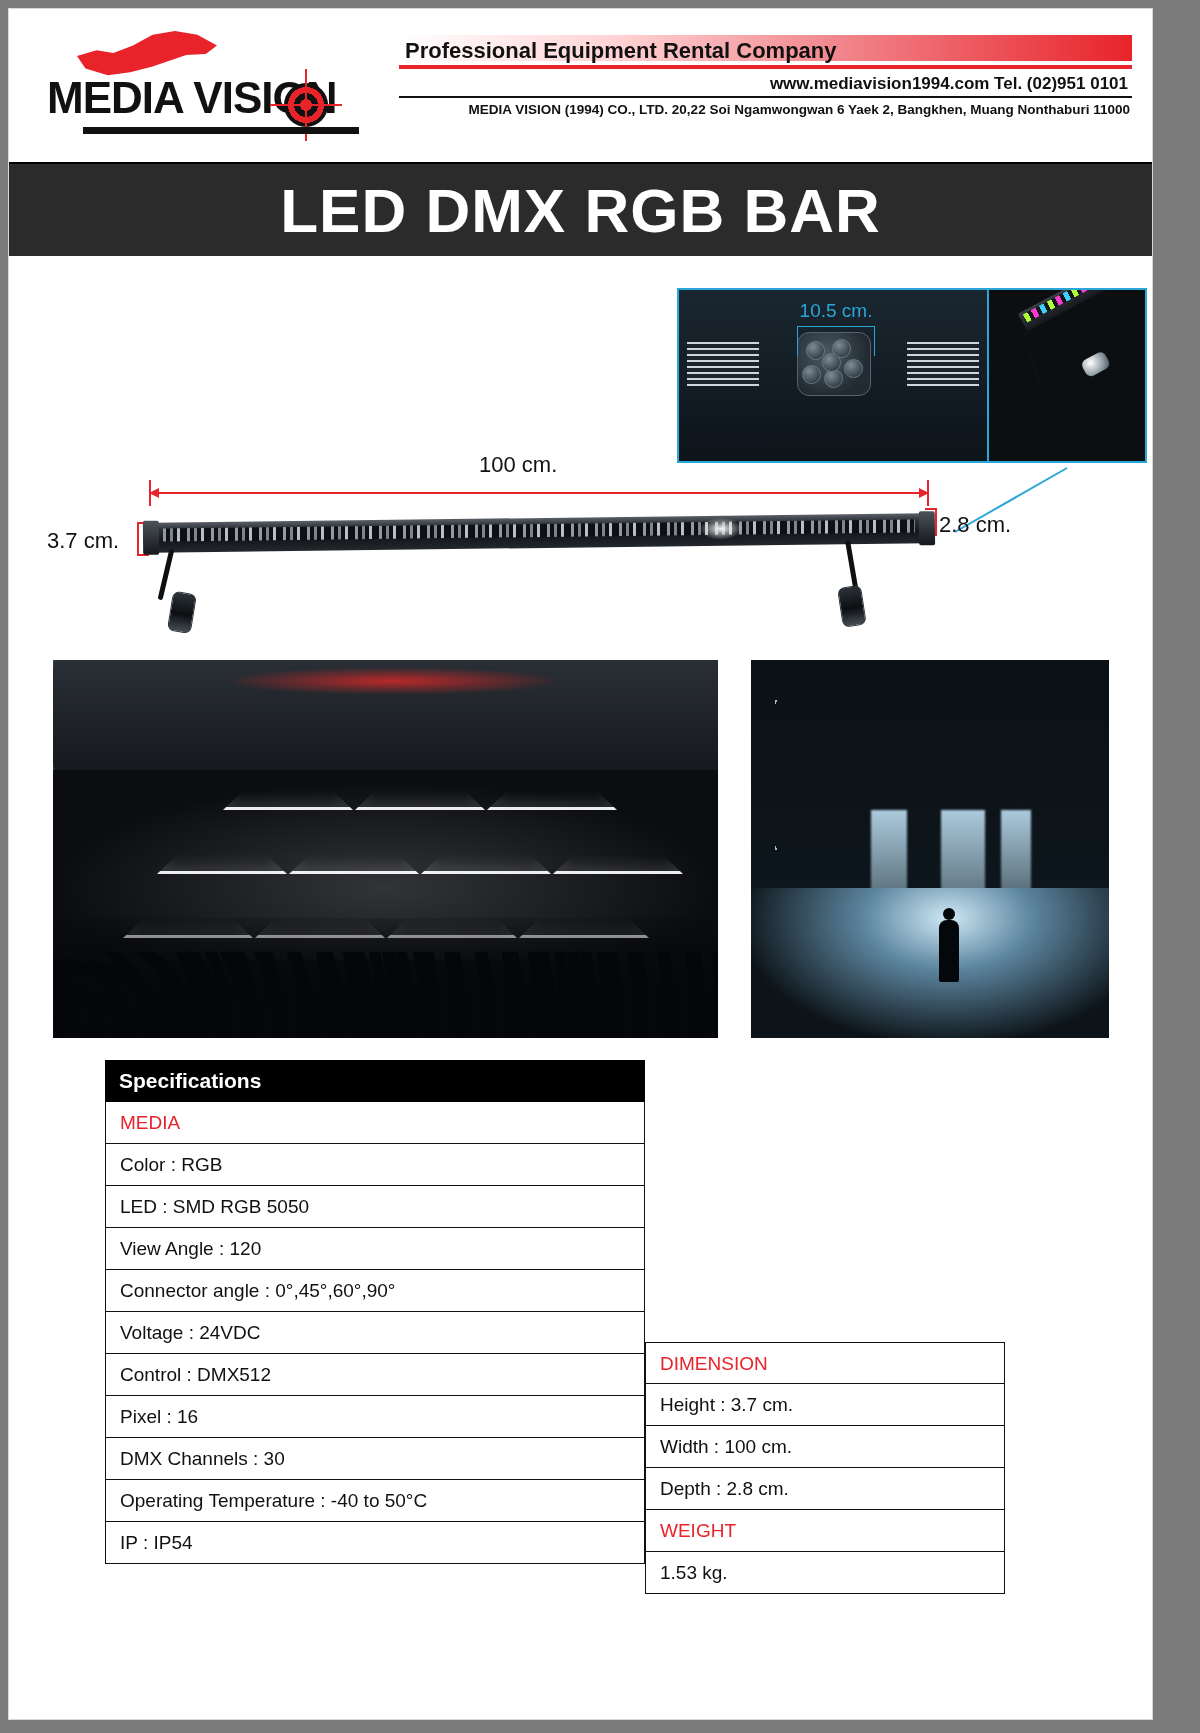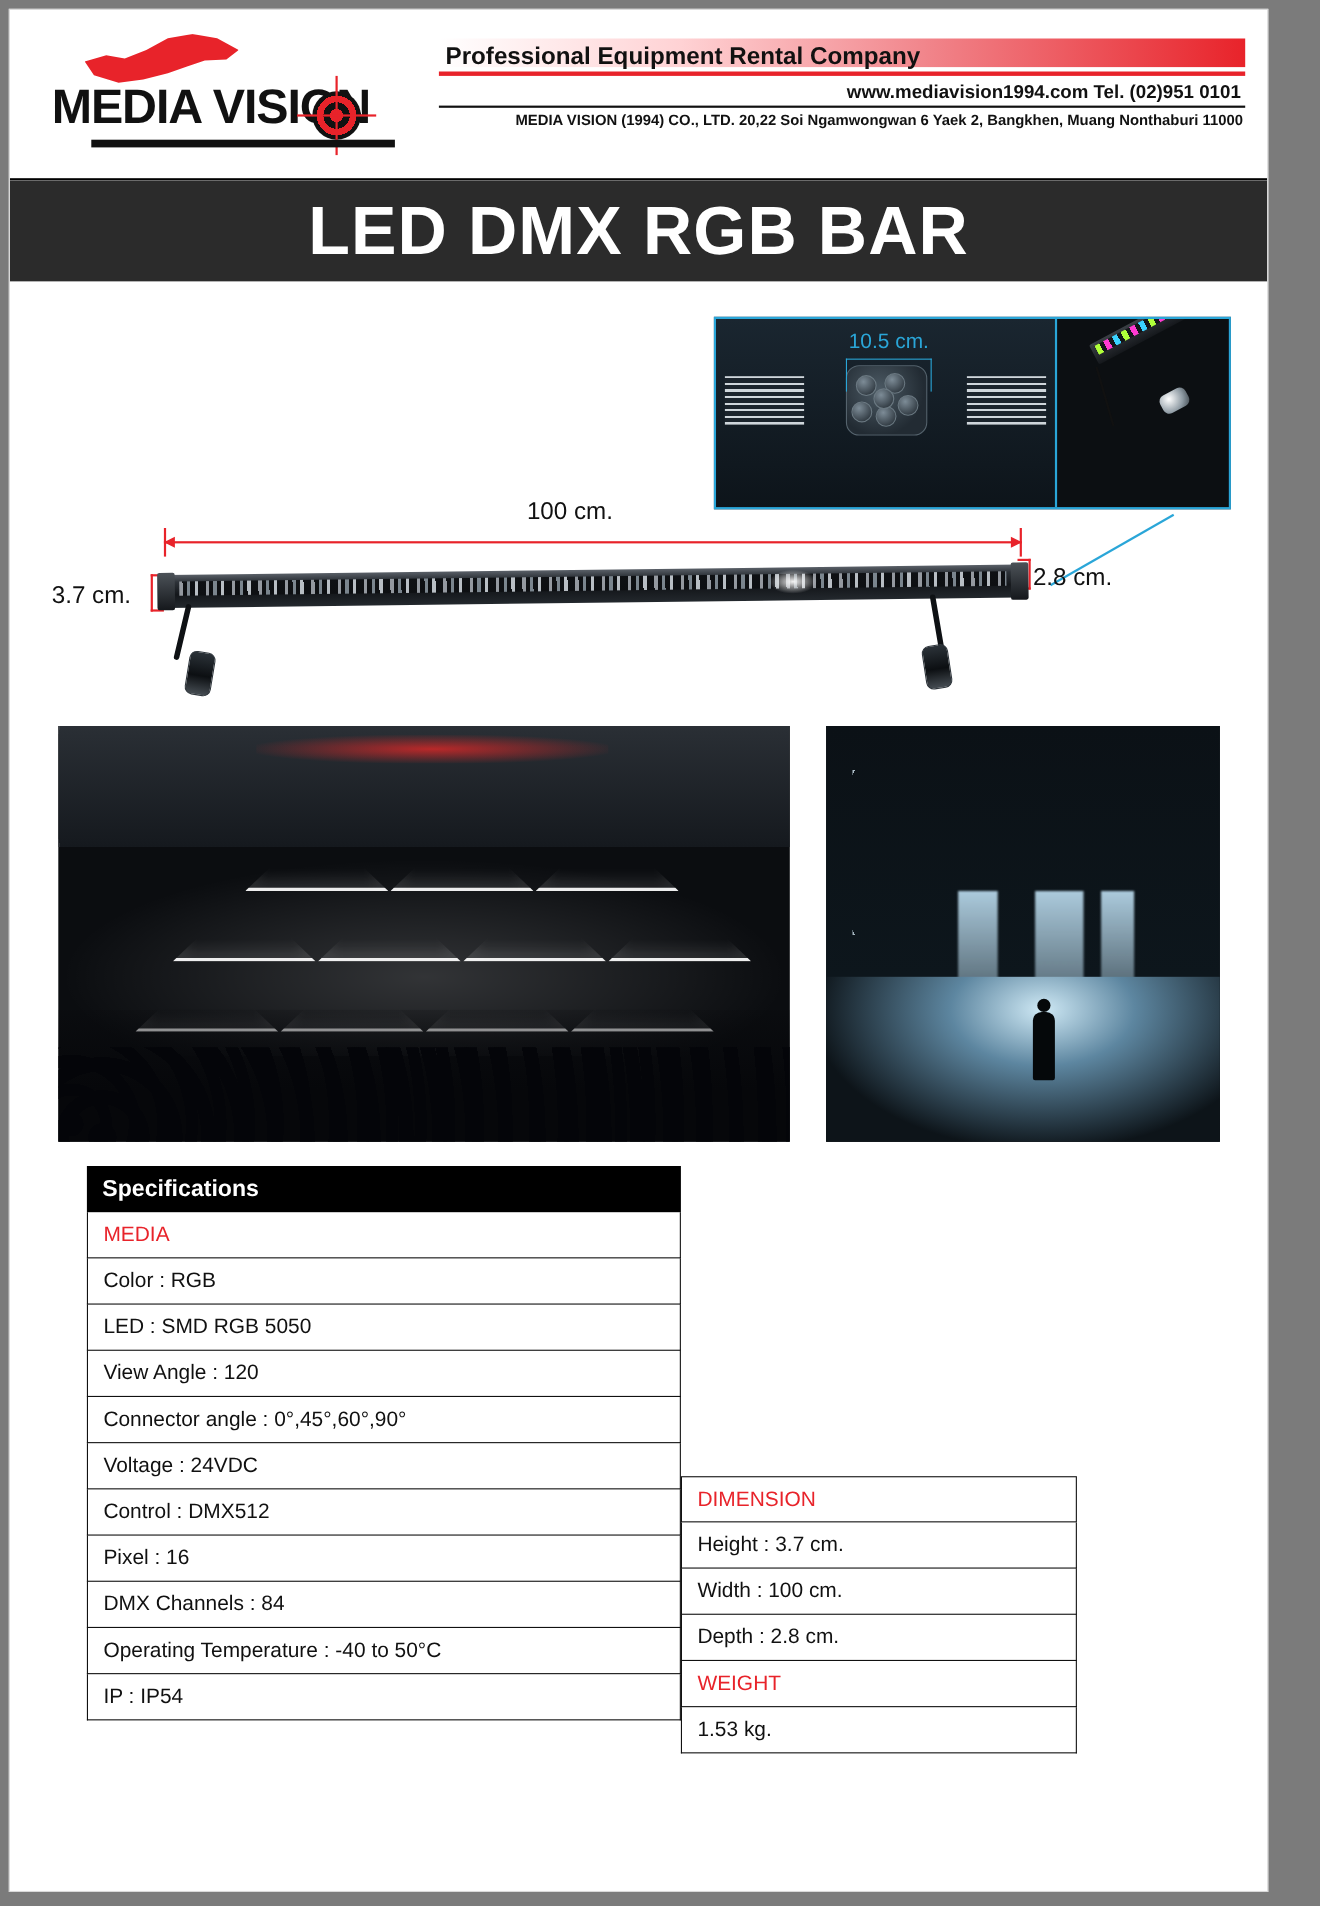--- a/index.html
+++ b/index.html
@@ -163,26 +163,26 @@
 
   
   .diagram {
     position: relative;
     height: 392px;
     background: #fff;
   }
 
   .detail-box {
     position: absolute;
-    left: 640px;
+    left: 668px;
     top: 32px;
     width: 470px;
     height: 175px;
     border: 2px solid #2aa6d8;
-    background: #0f172a;
+    background: #6d28d9;
     overflow: hidden;
   }
   .detail-left {
     position: absolute;
     left: 0; top: 0;
     width: 310px;
     height: 100%;
     background: linear-gradient(180deg, #1a2630 0%, #0d141a 100%);
   }
   .dl-stripes-l, .dl-stripes-r {
@@ -522,21 +522,21 @@
     position: absolute;
     left: 4px; top: -12px;
     width: 12px; height: 12px;
     border-radius: 50%;
     background: #05080a;
   }
 
   
   .specs {
     position: relative;
-    margin: 12px 0 0 70px;
+    margin: 12px 0 0 96px;
     width: 900px;
     font-size: 19px;
     color: #111;
   }
   .spec-head {
     width: 540px;
     background: #000;
     color: #fff;
     font-weight: bold;
     padding: 9px 14px;
@@ -693,21 +693,21 @@
     <div class="spec-grid">
       <div class="spec-col-left" id="spec-left">
           <div class="srow red">MEDIA</div>
           <div class="srow">Color : RGB</div>
           <div class="srow">LED : SMD RGB 5050</div>
           <div class="srow">View Angle : 120</div>
           <div class="srow">Connector angle : 0°,45°,60°,90°</div>
           <div class="srow">Voltage : 24VDC</div>
           <div class="srow">Control : DMX512</div>
           <div class="srow">Pixel : 16</div>
-          <div class="srow">DMX Channels : 84</div>
+          <div class="srow">DMX Channels : 30</div>
           <div class="srow">Operating Temperature : -40 to 50°C</div>
           <div class="srow">IP : IP54</div>
         </div>
       <div class="spec-col-right" id="spec-right">
           <div class="srow red">DIMENSION</div>
           <div class="srow">Height : 3.7 cm.</div>
           <div class="srow">Width : 100 cm.</div>
           <div class="srow">Depth : 2.8 cm.</div>
           <div class="srow red">WEIGHT</div>
           <div class="srow">1.53 kg.</div>

